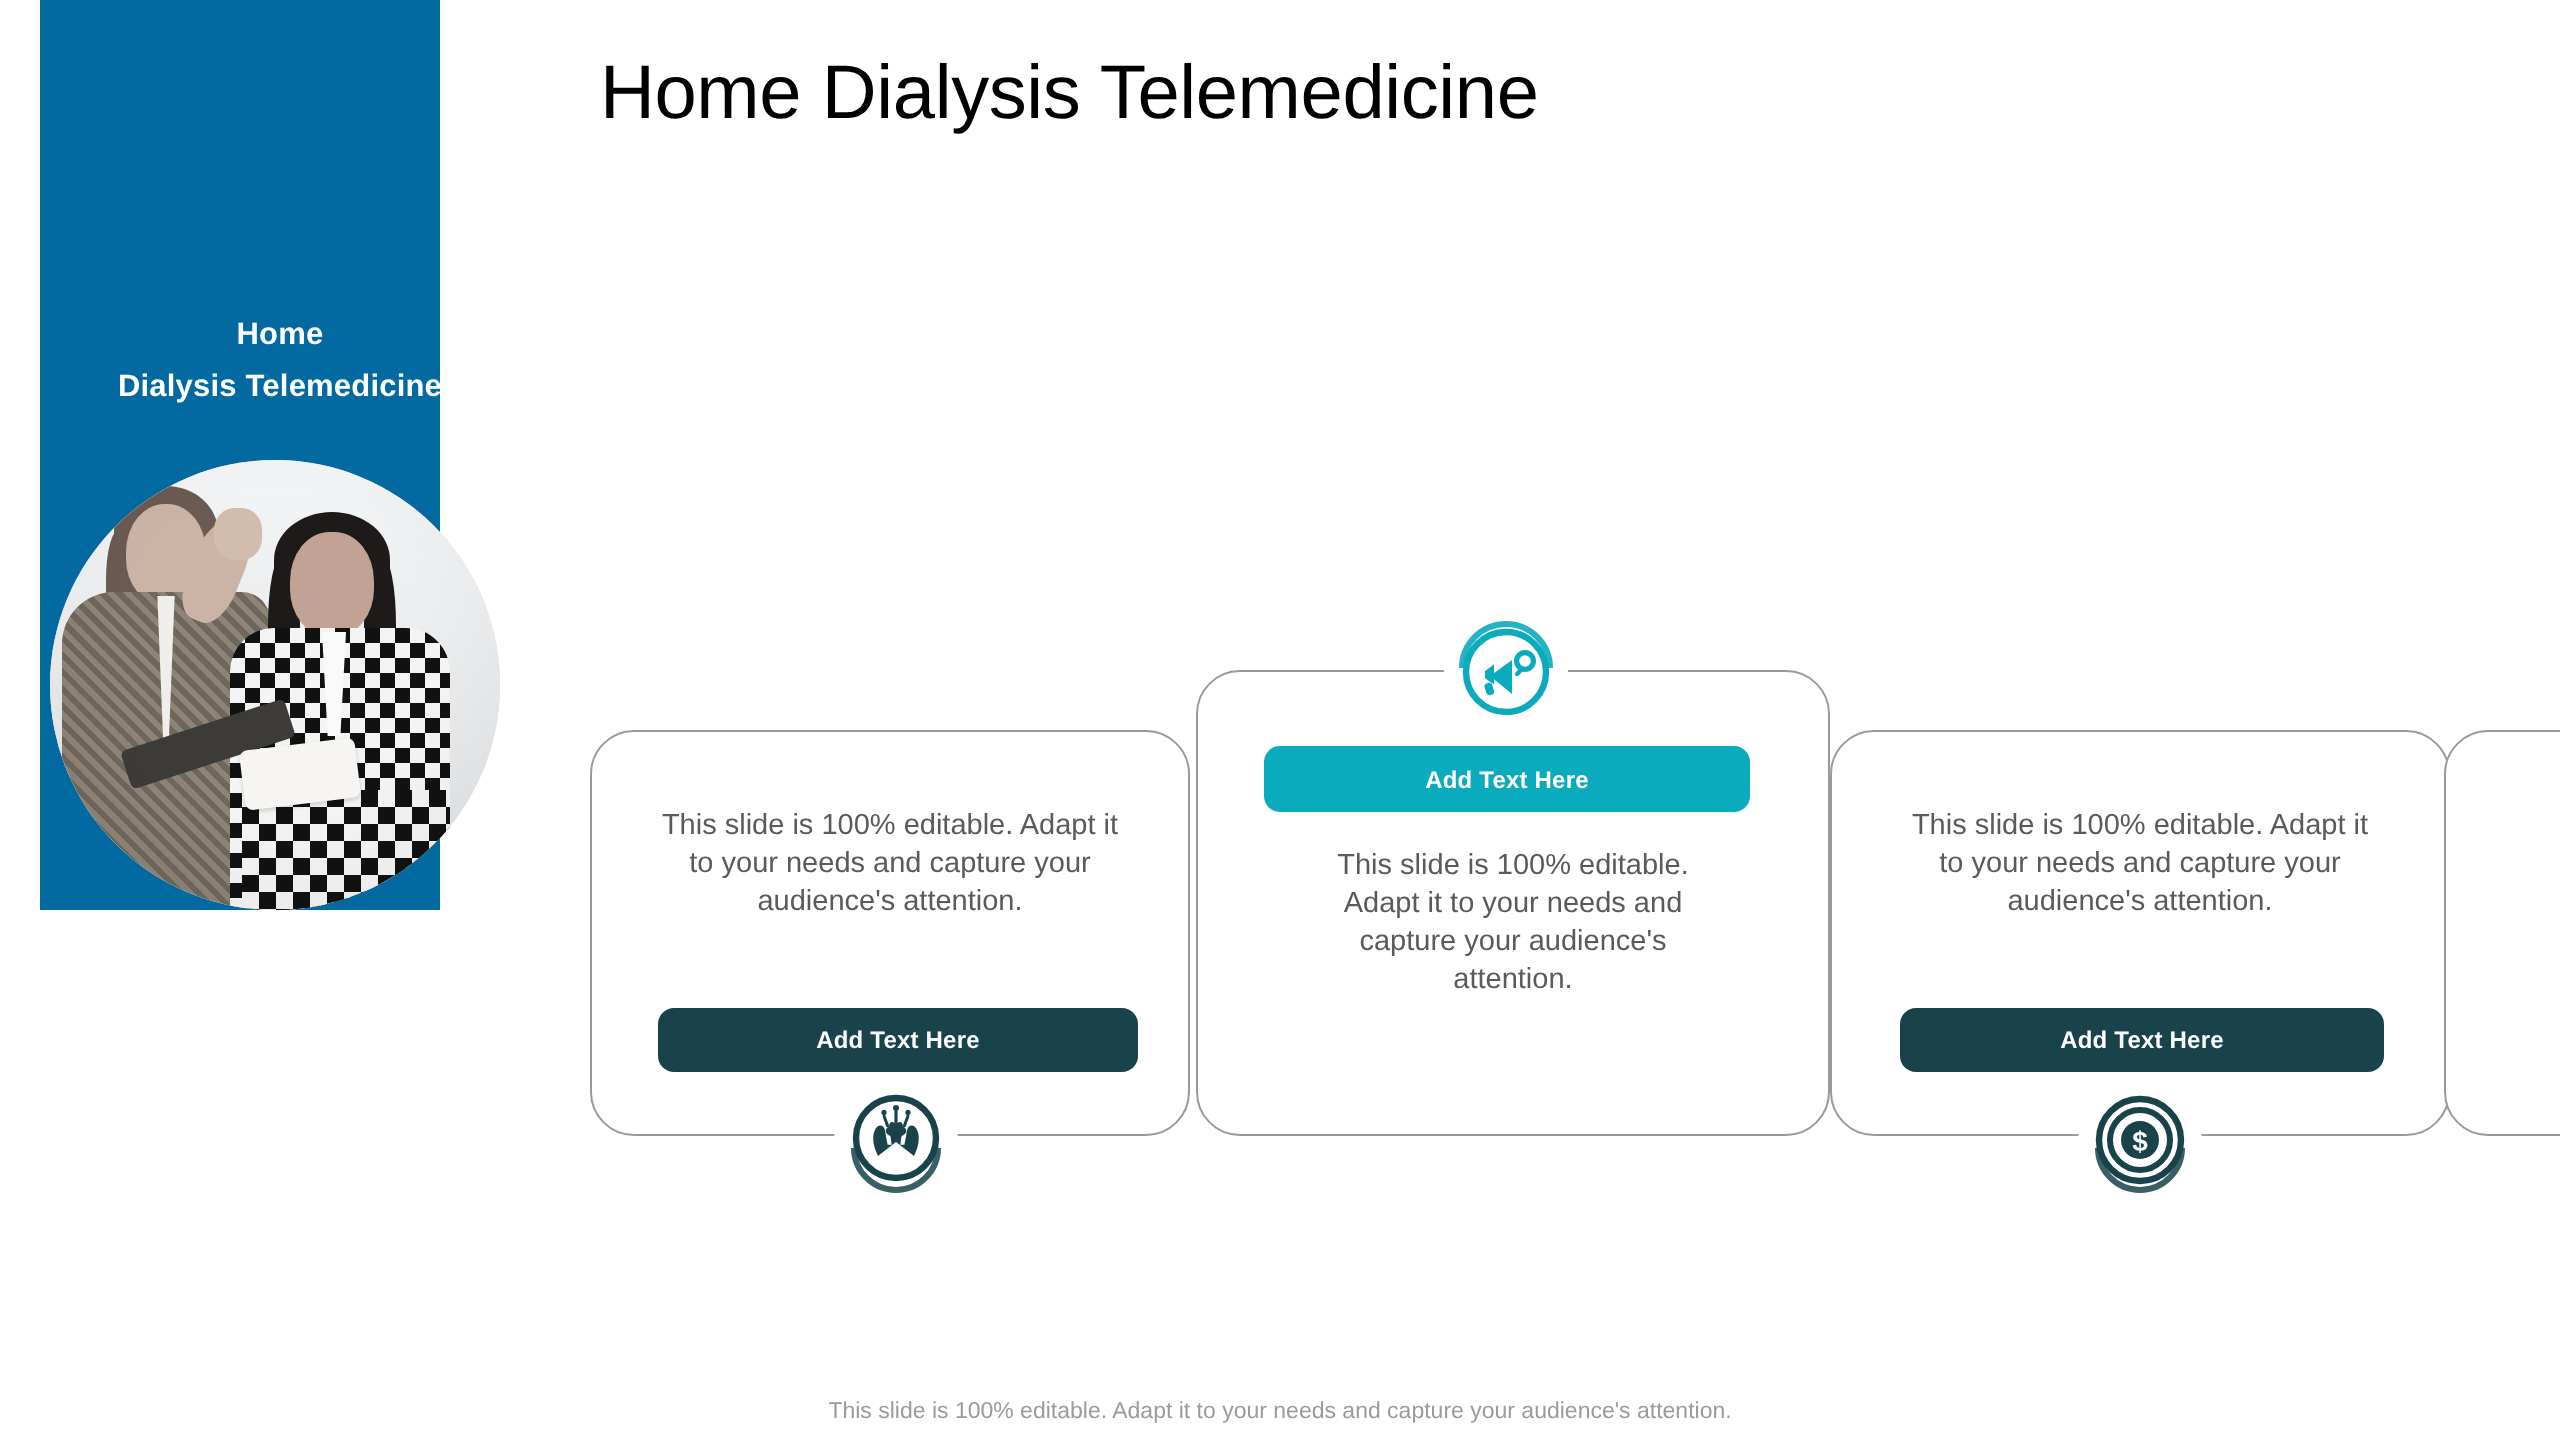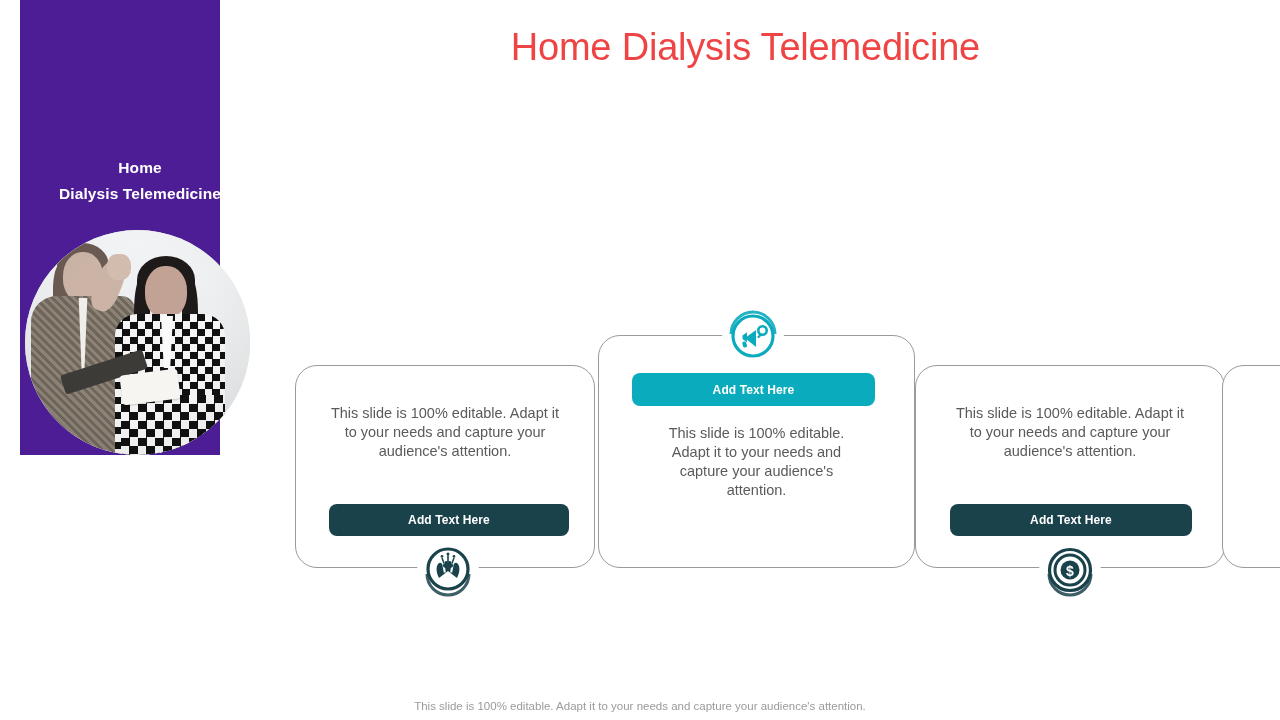--- a/index.html
+++ b/index.html
@@ -24,21 +24,21 @@
     overflow: hidden;
   }
 
   
   .sidebar {
     position: absolute;
     left: 20px;
     top: 0;
     width: 200px;
     height: 455px;
-    background: #4c1d95;
+    background: #0369a1;
   }
   .sidebar-title {
     position: absolute;
     left: 20px;
     top: 155px;
     width: 200px;
     text-align: center;
     color: #ffffff;
     font-size: 15.5px;
     font-weight: bold;
@@ -158,24 +158,24 @@
     position: absolute; inset: 0;
     background: radial-gradient(circle at 50% 42%, rgba(255,255,255,0) 45%, rgba(0,0,0,.06) 100%);
   }
 
   
   .page-title {
     position: absolute;
     left: 300px;
     top: 26px;
     width: 680px;
-    text-align: right;
+    text-align: left;
     font-size: 38px;
     font-weight: 400;
-    color: #ef4444;
+    color: #000000;
     letter-spacing: -0.2px;
     white-space: nowrap;
   }
 
   
   .card {
     position: absolute;
     border: 1px solid #9a9a9a;
     border-radius: 22px;
     background: #ffffff;

